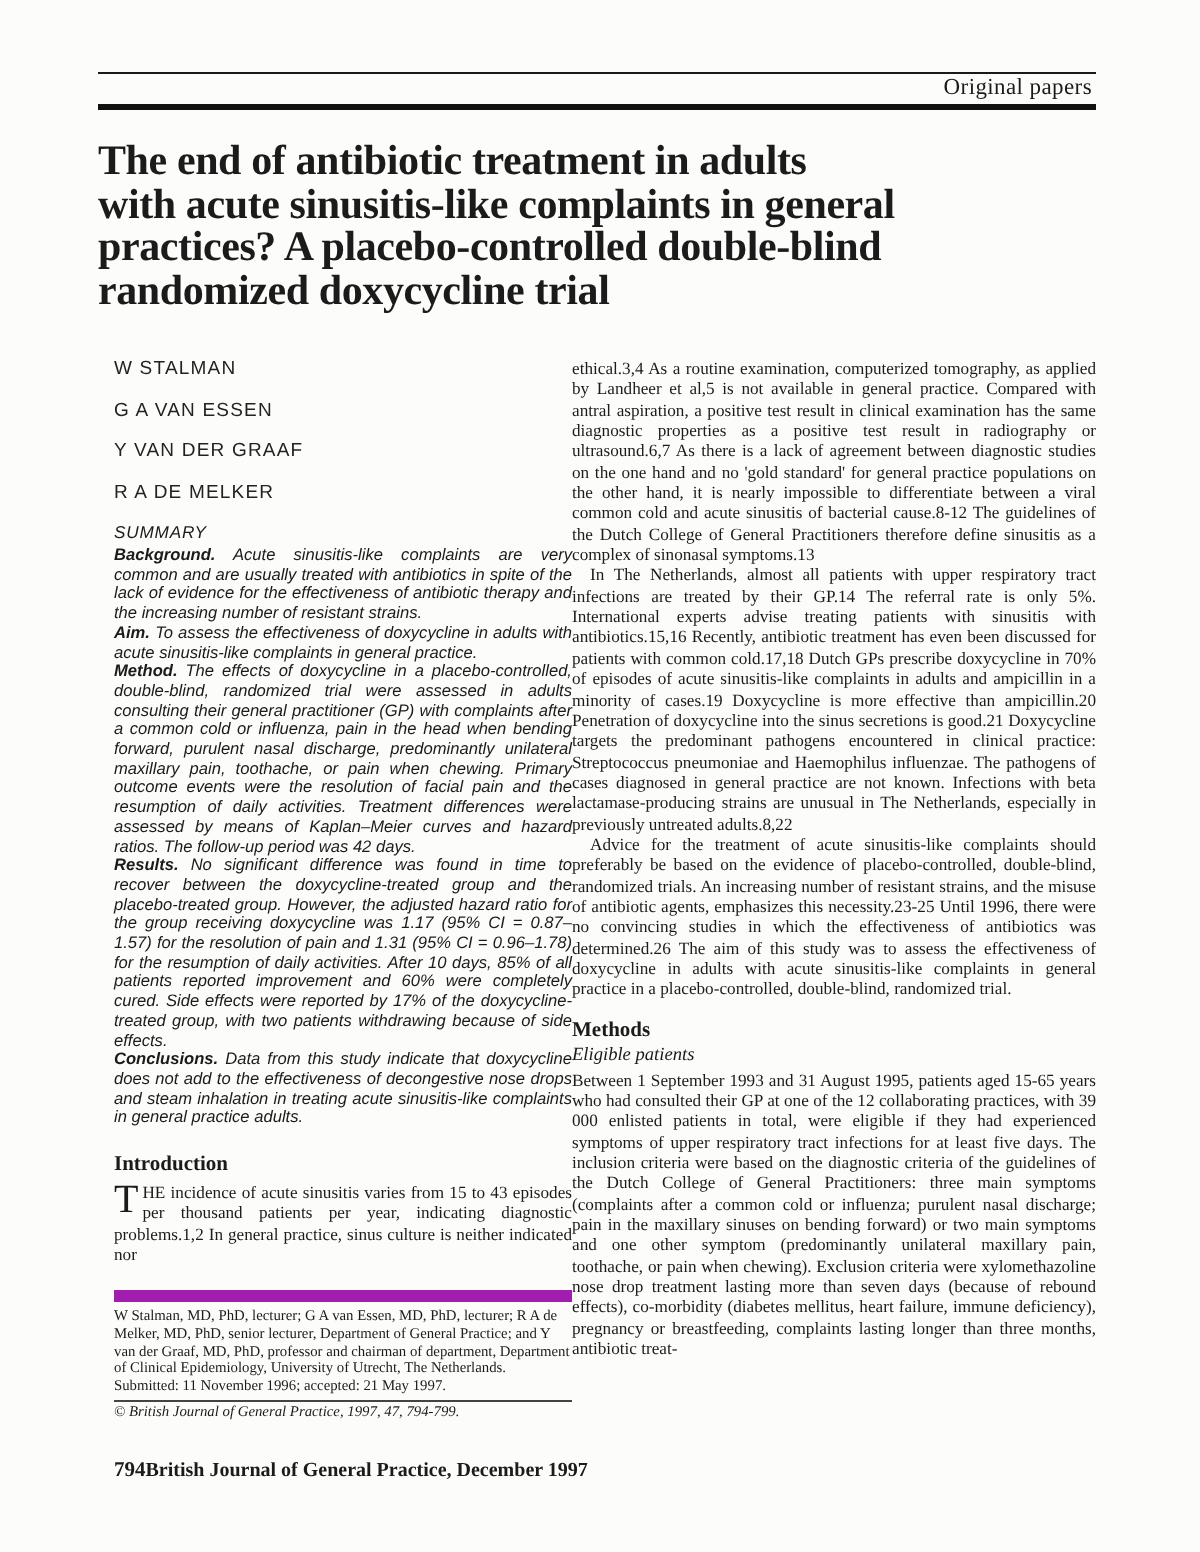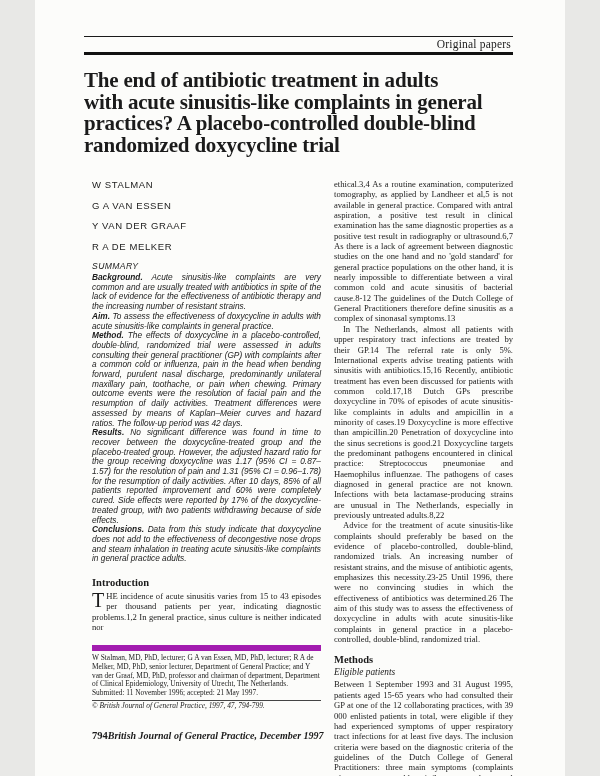--- a/index.html
+++ b/index.html
@@ -1,36 +1,36 @@
 <!DOCTYPE html>
 <html><head>
 <meta charset="utf-8">
 <style>
   html,body { margin:0; padding:0; background:#e8e8e6; }
   .page {
-    position:relative; width:530px; height:776px; margin:0 auto;
+    position:relative; width:600px; height:776px; margin:0 auto;
     background:#fcfcfa; overflow:hidden; color:#1b1b1b;
     font-family:"Liberation Serif", serif;
   }
   .content { position:absolute; left:49px; right:52px; top:0; }
 
   
   .rule-thin { border-top:1.5px solid #1a1a1a; margin-top:36px; }
   .header-label { text-align:right; font-size:11.5px; padding:1px 2px 2px 0; letter-spacing:0.2px; }
   .rule-thick { height:3px; background:#111; }
 
   
   .title-block { margin-top:15px; }
   .title-line {
     font-size:21px; font-weight:bold; line-height:21.5px; letter-spacing:-0.2px;
     font-family:"Liberation Serif", serif;
   }
 
   
-  .columns { display:flex; margin-top:23px; gap:13px; }
+  .columns { display:flex; margin-top:23px; }
   .col-left { width:237px; box-sizing:border-box; padding-left:8px; flex:none; }
   .col-right { flex:1; min-width:0; }
 
   
   .author {
     font-family:"Liberation Sans", sans-serif; font-size:9.5px; letter-spacing:0.6px;
     margin:0 0 9.5px 0; color:#222;
   }
 
   
@@ -56,21 +56,21 @@
 
   
   .col-right p.body-par { margin:0; font-size:8.6px; line-height:10.35px; text-align:justify; }
   .col-right p.ind { text-indent:9px; }
   .col-right .section-heading { margin:10px 0 2px 0; }
   .sub-heading { font-size:9.3px; font-style:italic; font-weight:normal; margin:0 0 2px 0; }
 
   
   .footer { position:absolute; left:49px; right:52px; top:730px; display:flex; justify-content:flex-start; }
   .page-number { font-weight:bold; font-size:10.5px; padding-left:8px; }
-  .footer-journal { font-weight:bold; font-size:10px;font-style:italic; }
+  .footer-journal { font-weight:bold; font-size:10px; }
 </style>
 </head>
 <body>
 
 <div class="page">
   <div class="content">
 
     <div class="rule-thin"></div>
     <div class="header-label">Original papers</div>
     <div class="rule-thick"></div>

